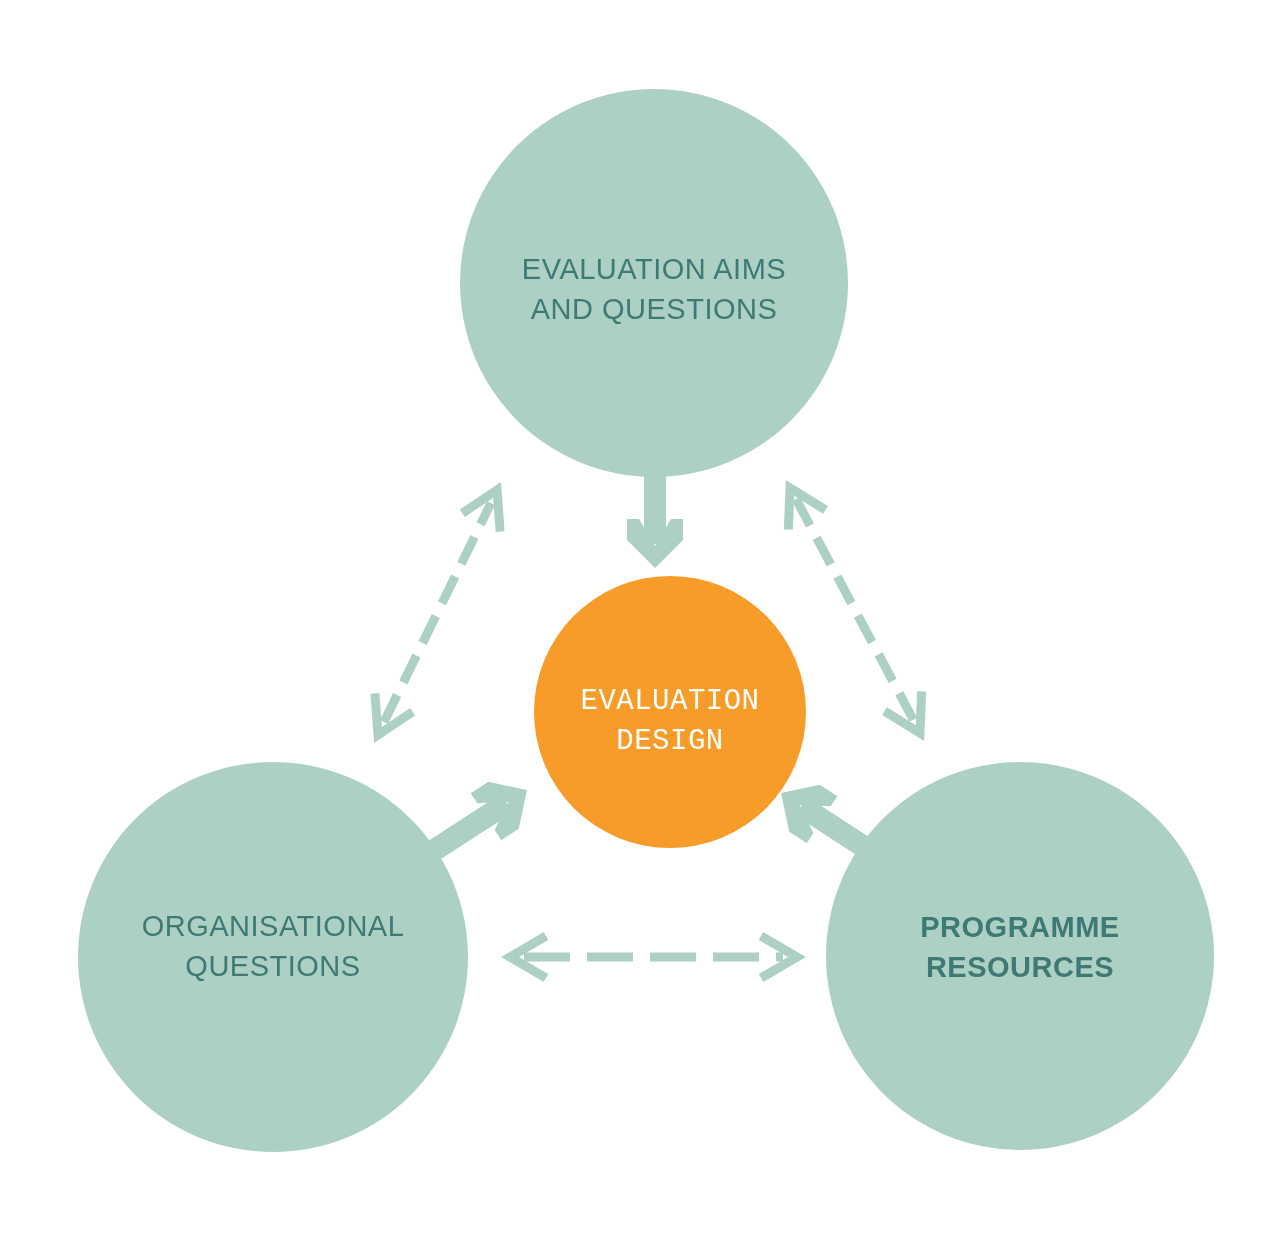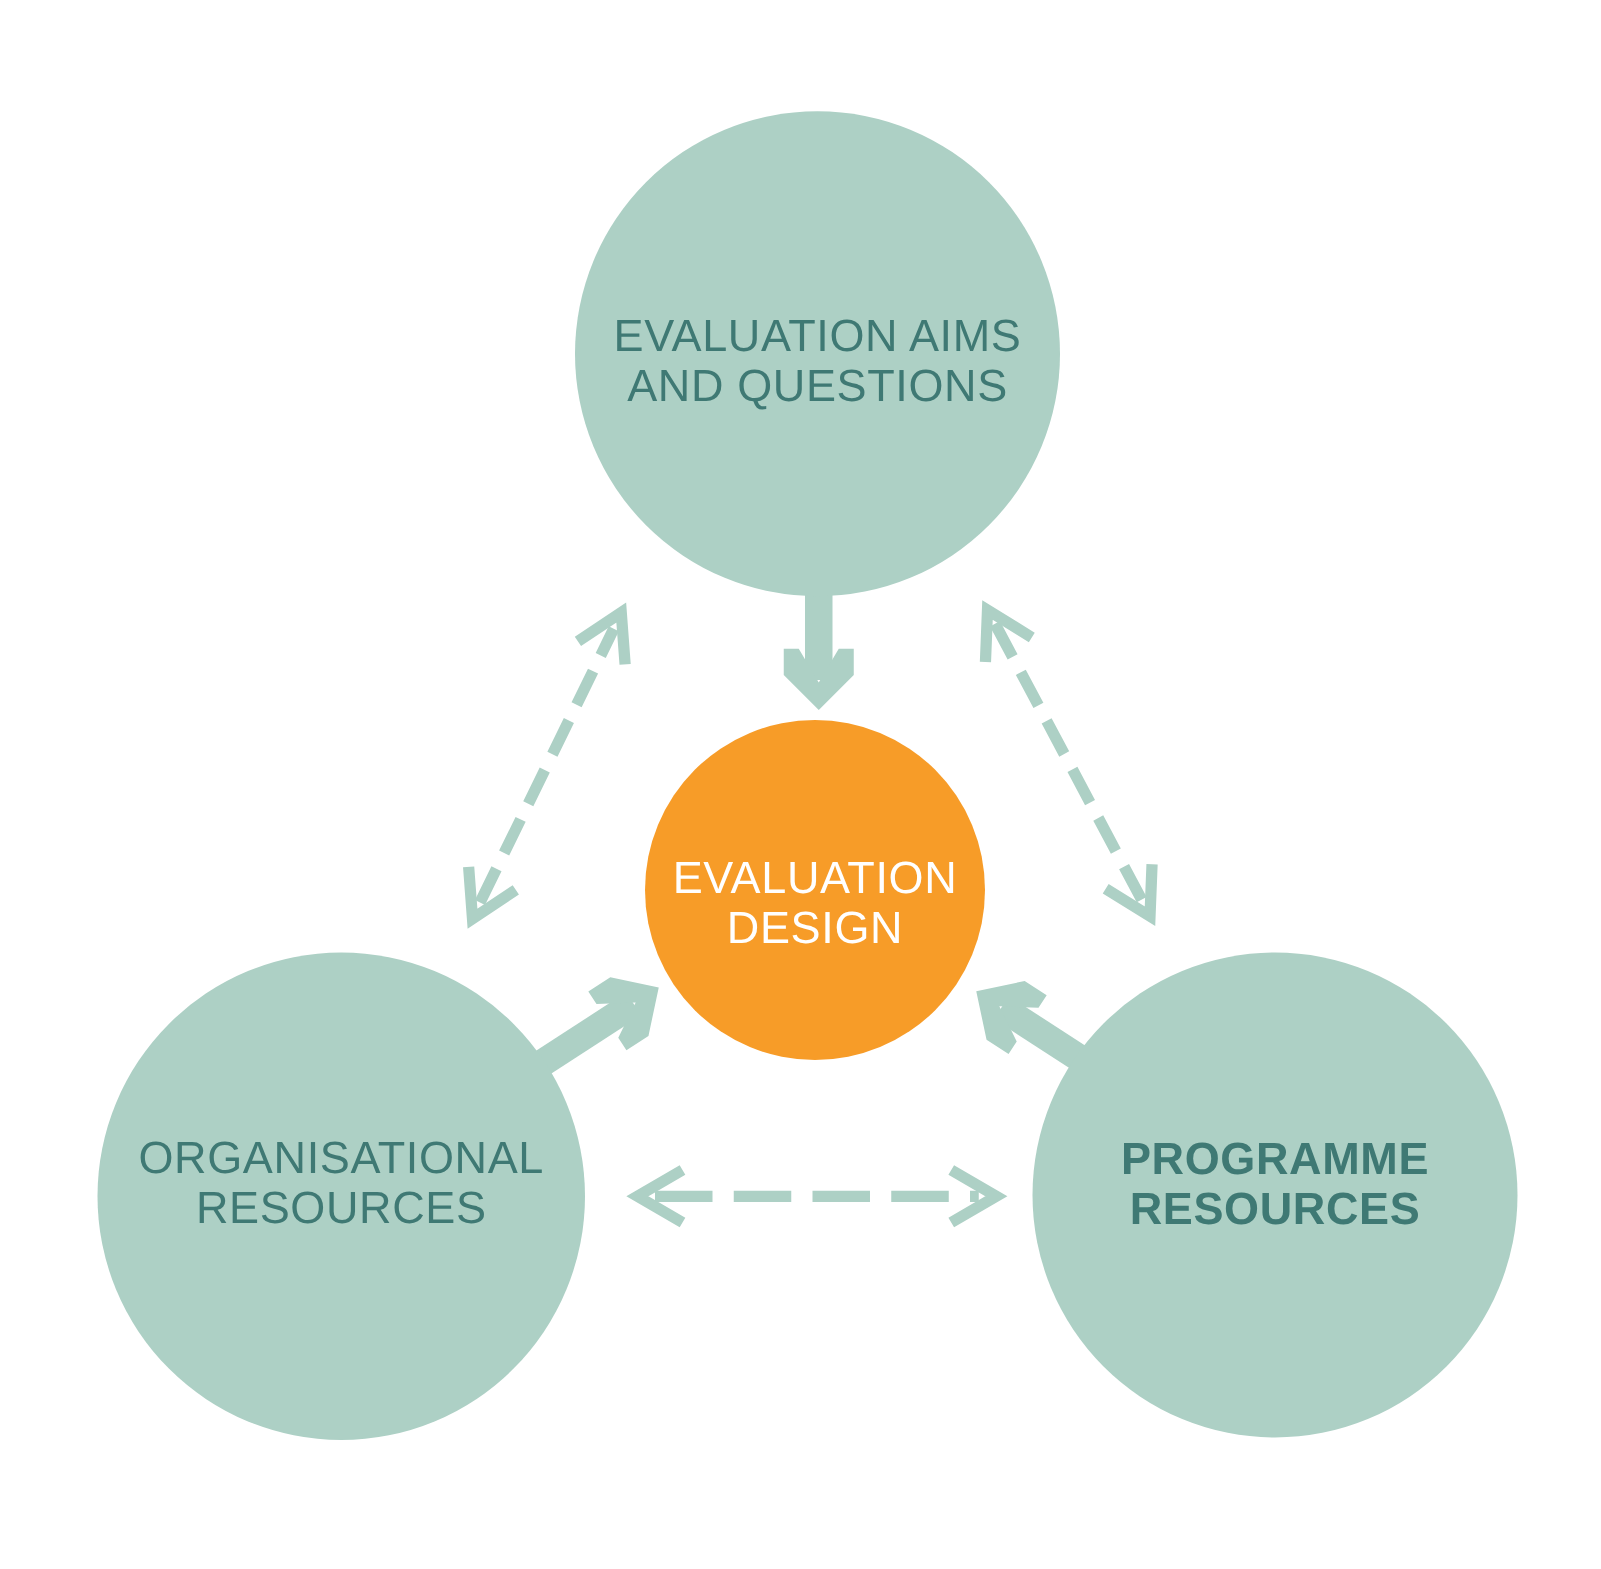--- a/index.html
+++ b/index.html
@@ -47,31 +47,31 @@
     text-align: center;
   }
   .node-outer {
     background: var(--color-circle-fill, #ADD0C5);
   }
   .node-center {
     background: var(--color-center-circle-fill, #F79C28);
   }
   .node-label {
     white-space: pre-line;
-    font-size: 36px;
+    font-size: 29px;
     font-weight: 300;
     line-height: 40px;
     letter-spacing: 0.5px;
     color: var(--color-circle-label, #3F7974);
   }
   .node-center .node-label {
     color: var(--color-center-label, #FFFFFF);
   }
   #node-top        { left: 460px; top: 89px;  width: 388px; height: 388px; }
-  #node-center     { left: 516px; top: 576px; width: 272px; height: 272px; }
+  #node-center     { left: 534px; top: 576px; width: 272px; height: 272px; font-family: Liberation Mono, monospace; }
   #node-bottom-left  { left: 78px;  top: 762px; width: 390px; height: 390px; }
   #node-bottom-right { left: 826px; top: 762px; width: 388px; height: 388px; }
   #node-top .node-label          { transform: translateY(6px); }
   #node-center .node-label       { transform: translateY(10px); }
   #node-bottom-left .node-label  { transform: translateY(-11px); }
   #node-bottom-right .node-label { transform: translateY(-9px); font-weight: bold; }
 </style>
 </head>
 <body>
 
@@ -118,21 +118,21 @@
 AND QUESTIONS</span>
   </div>
 
   <div class="node node-center" id="node-center">
     <span class="node-label">EVALUATION
 DESIGN</span>
   </div>
 
   <div class="node node-outer" id="node-bottom-left">
     <span class="node-label">ORGANISATIONAL
-RESOURCES</span>
+QUESTIONS</span>
   </div>
 
   <div class="node node-outer" id="node-bottom-right">
     <span class="node-label">PROGRAMME
 RESOURCES</span>
   </div>
 
 </div>
 
 </body></html>

